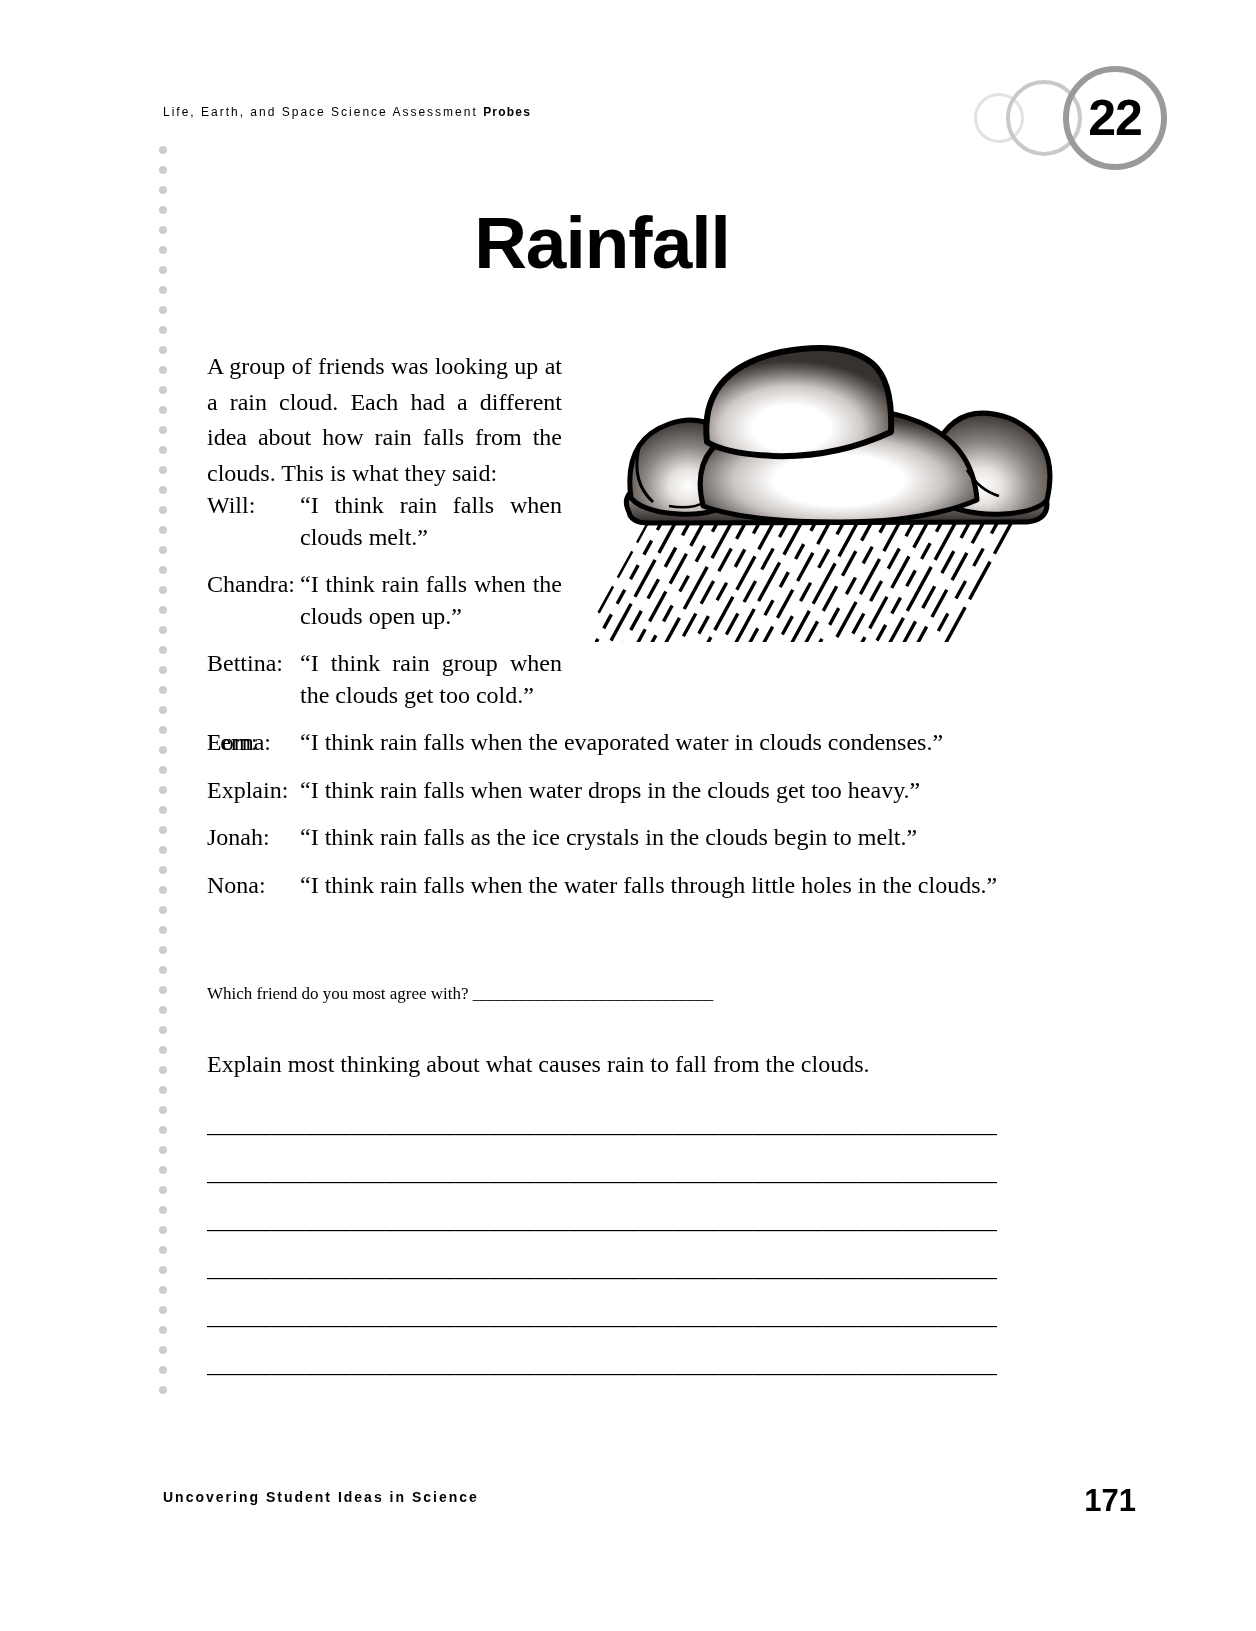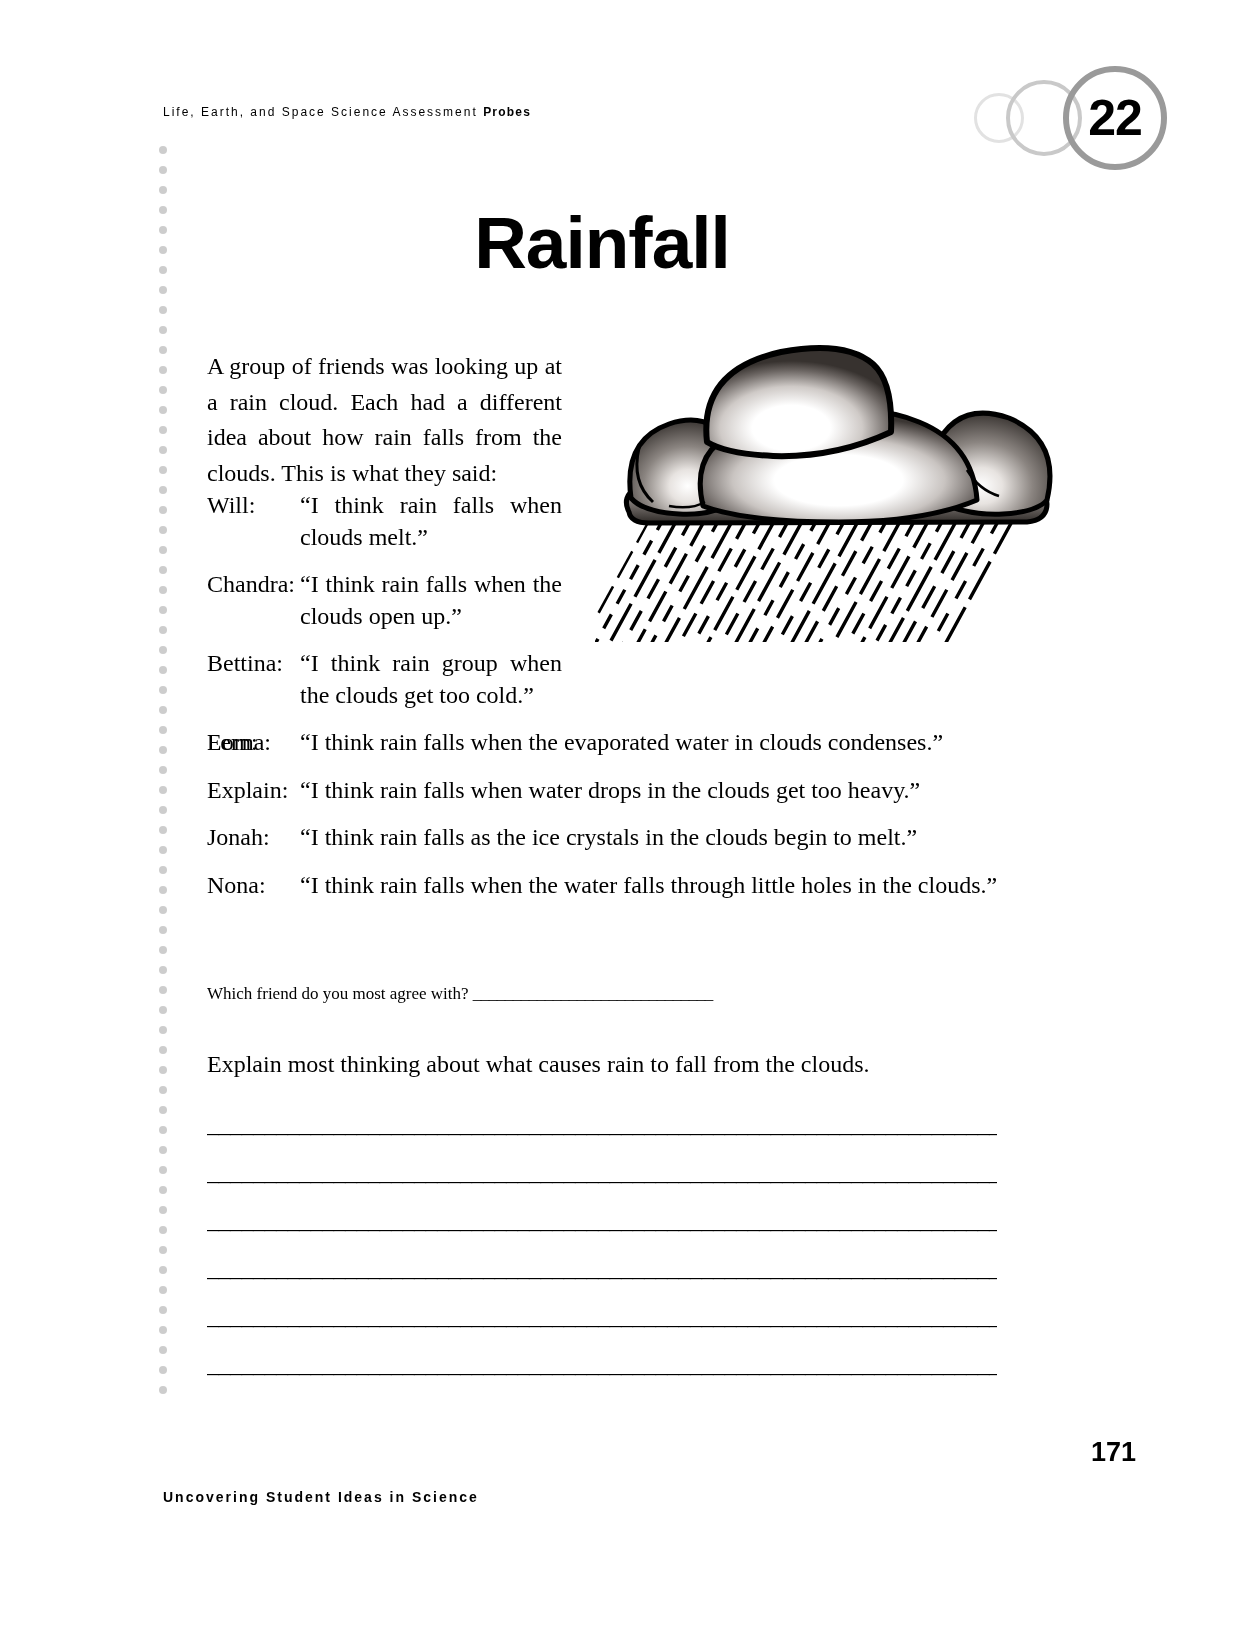--- a/index.html
+++ b/index.html
@@ -209,23 +209,23 @@
     top: 1489px;
     font-family: "Liberation Sans", sans-serif;
     font-size: 14px;
     font-weight: bold;
     letter-spacing: 2.0px;
     white-space: nowrap;
   }
   .footer-pageno {
     position: absolute;
     right: 120px;
-    top: 1437px;
+    top: 1483px;
     font-family: "Liberation Sans", sans-serif;
-    font-size: 27px;
+    font-size: 31px;
     font-weight: 900;
     letter-spacing: 0px;
   }
 </style>
 </head>
 <body>
 
 <div id="page">
 
   <div class="running-head">

